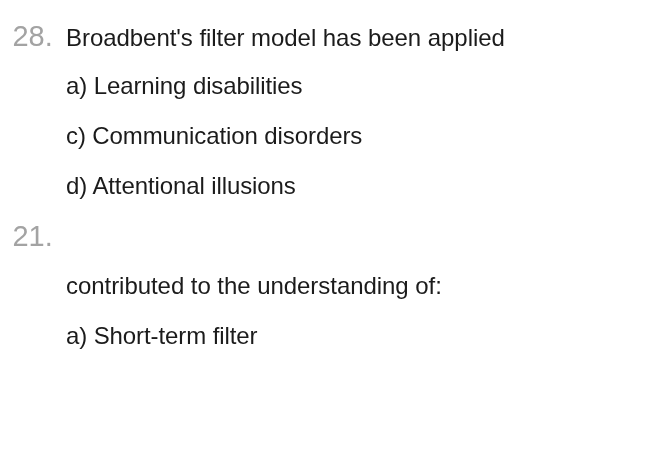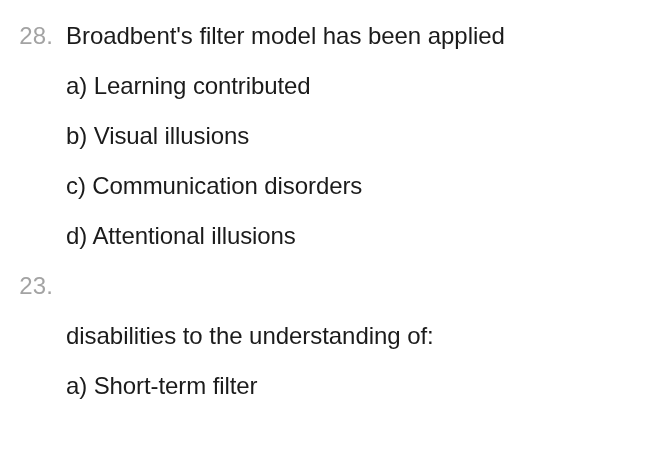--- a/index.html
+++ b/index.html
@@ -36,21 +36,21 @@
     line-height: 50px;
     white-space: nowrap;
   }
 
   .num-gutter {
     width: 66px;
     min-width: 66px;
     box-sizing: border-box;
     padding-right: 13px;
     text-align: right;
-    font-size: 24px;
+    font-size: 29px;
     color: #a3a3a3;
     letter-spacing: 0.1px;
   }
 
   .line-text {
     font-size: 24px;
     color: #1b1b1b;
     letter-spacing: -0.05px;
   }
 
@@ -66,49 +66,45 @@
   <div class="question-block">
 
     <div class="line">
       <span class="num-gutter">28.</span>
       <span class="line-text">Broadbent's filter model has been applied</span>
     </div>
 
 
     <div class="line">
       <span class="num-gutter"></span>
-      <span class="line-text option">a) Learning contributed</span>
+      <span class="line-text option">a) Learning disabilities</span>
     </div>
 
-    <div class="line">
-      <span class="num-gutter"></span>
-      <span class="line-text option">b) Visual illusions</span>
-    </div>
 
     <div class="line">
       <span class="num-gutter"></span>
       <span class="line-text option">c) Communication disorders</span>
     </div>
 
     <div class="line">
       <span class="num-gutter"></span>
       <span class="line-text option">d) Attentional illusions</span>
     </div>
 
   </div>
 
   <div class="question-block">
 
     <div class="line">
-      <span class="num-gutter">23.</span>
+      <span class="num-gutter">21.</span>
     </div>
 
     <div class="line">
       <span class="num-gutter"></span>
-      <span class="line-text">disabilities to the understanding of:</span>
+      <span class="line-text">contributed to the understanding of:</span>
     </div>
 
     <div class="line">
       <span class="num-gutter"></span>
       <span class="line-text option">a) Short-term filter</span>
     </div>
 
   </div>
 
 </div>

